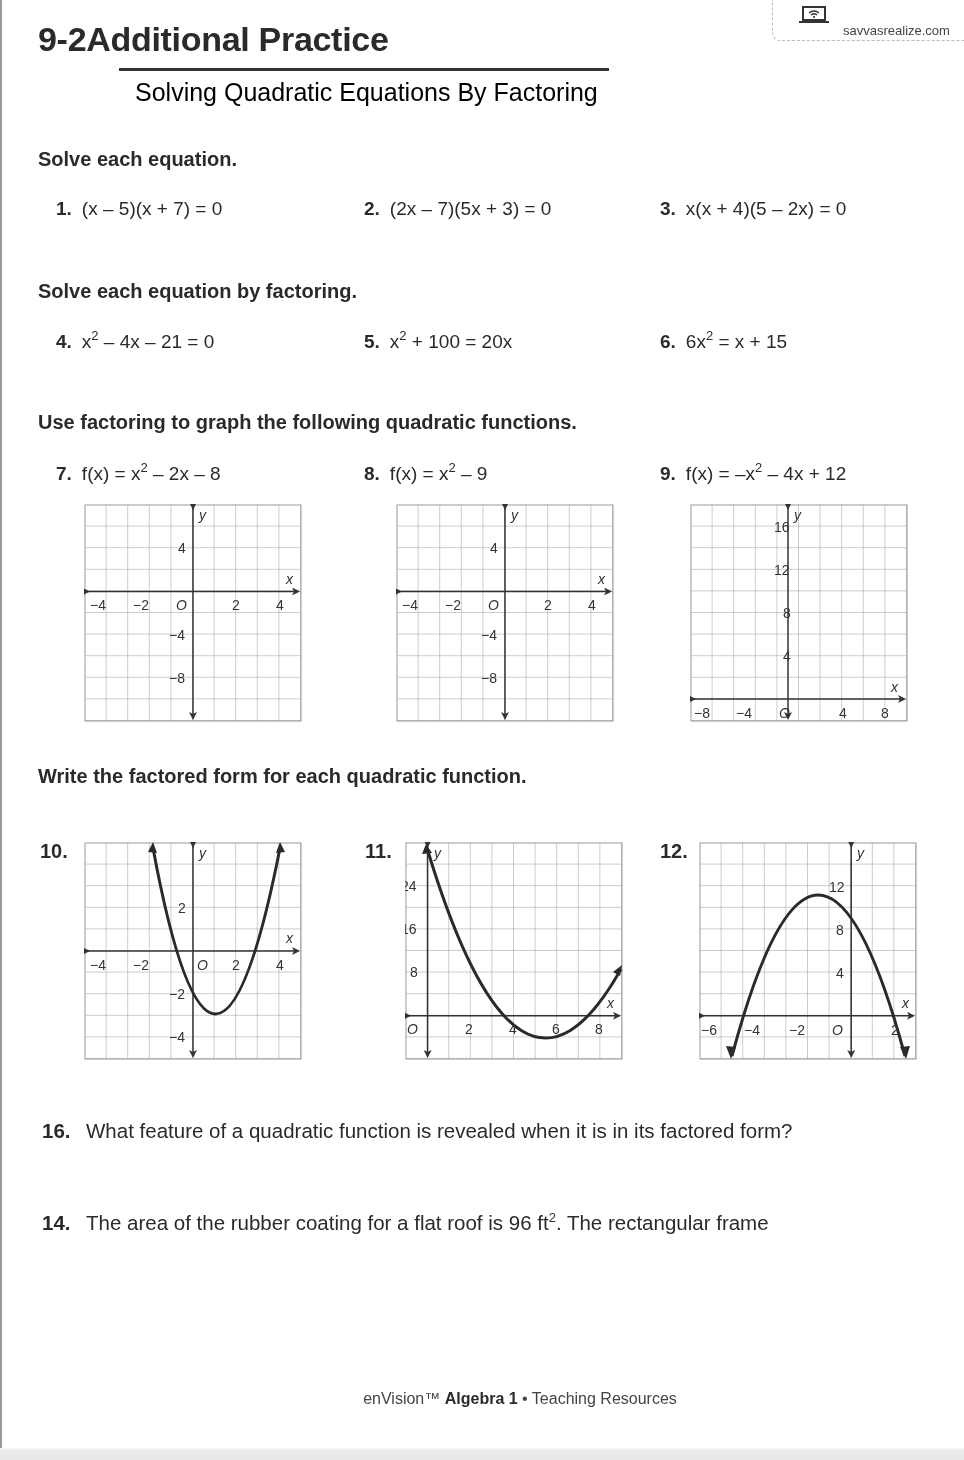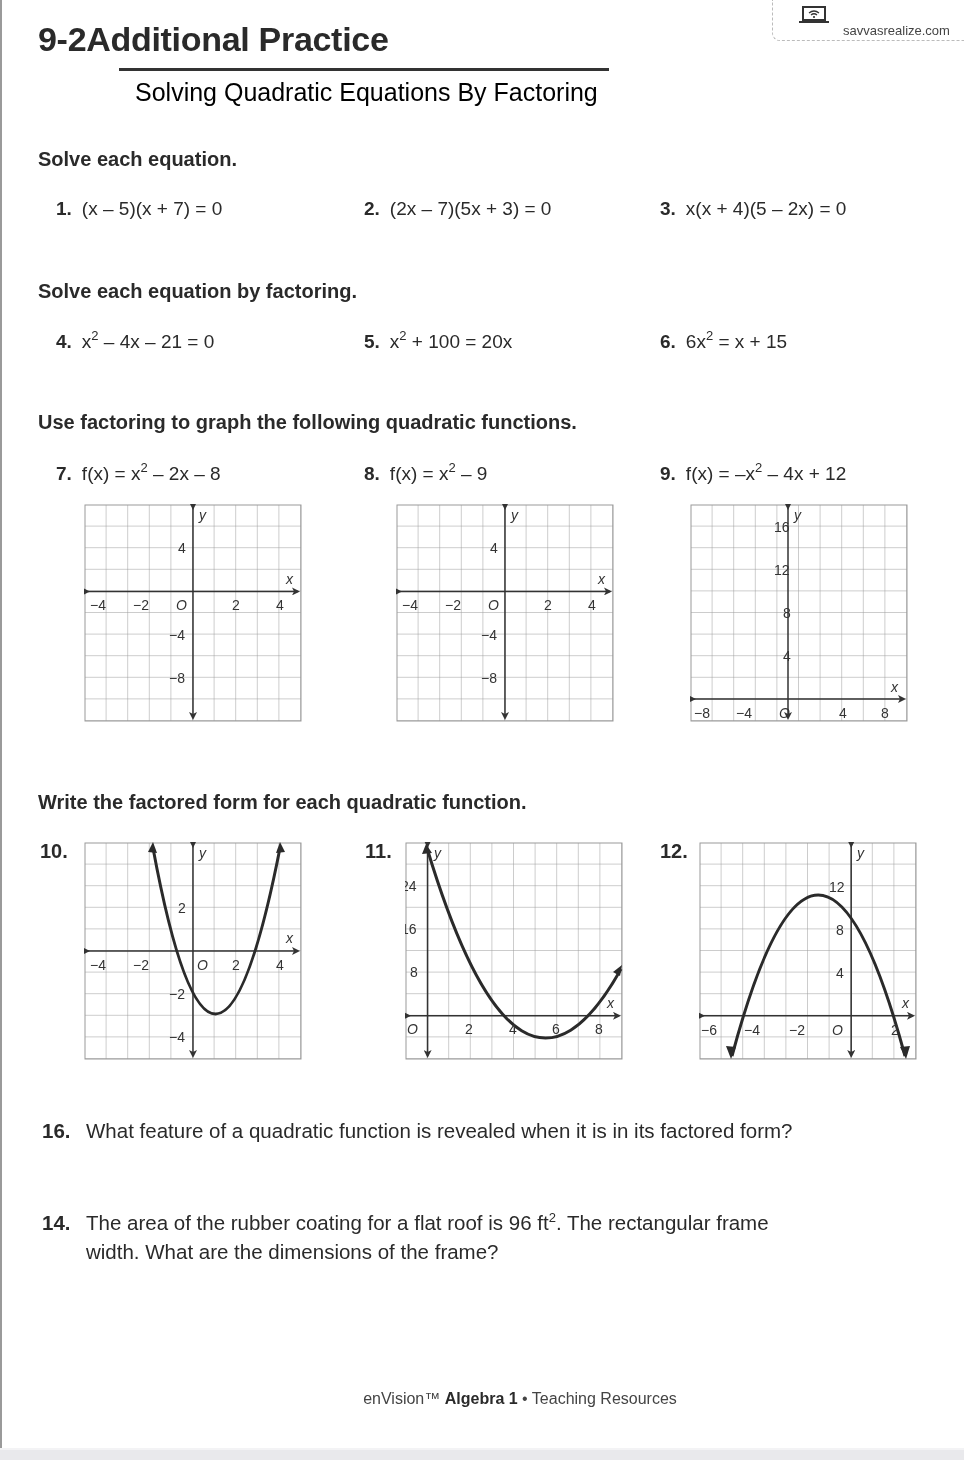--- a/index.html
+++ b/index.html
@@ -145,21 +145,21 @@
     <text x="46" y="214">−4</text>
     <text x="149" y="214">4</text>
     <text x="191" y="214">8</text>
     <text x="84" y="28">16</text>
     <text x="84" y="71">12</text>
     <text x="93" y="114">8</text>
     <text x="93" y="157">4</text>
   </svg>
 </div>
 
-<div class="section-head" style="top:791px">Write the factored form for each quadratic function.</div>
+<div class="section-head" style="top:765px">Write the factored form for each quadratic function.</div>
 
 <div class="gnum" style="left:40px;top:840px">10.</div>
 <div class="graph" style="left:84px;top:842px">
   <svg width="218" height="218" viewBox="0 0 218 218">
     <rect x="1" y="1" width="216" height="216" fill="url(#grid)" stroke="#9a9a9a"></rect>
     <line x1="4" y1="109" x2="214" y2="109" stroke="#333" stroke-width="1.5" marker-start="url(#arr)" marker-end="url(#arr)"></line>
     <line x1="109" y1="4" x2="109" y2="214" stroke="#333" stroke-width="1.5" marker-start="url(#arr)" marker-end="url(#arr)"></line>
     <path d="M69 6 Q130.6 338 196 6" fill="none" stroke="#2a2a2a" stroke-width="3"></path>
     <path d="M64 10 L69 0 L73 11 Z" fill="#2a2a2a"></path>
     <path d="M192 11 L196 0 L201 10 Z" fill="#2a2a2a"></path>
@@ -218,21 +218,20 @@
     <text x="137" y="93">8</text>
     <text x="137" y="136">4</text>
   </svg>
 </div>
 
 <div class="q" style="top:1116px">
   <span class="pnum">16.</span><span>What feature of a quadratic function is revealed when it is in its factored form?</span>
 </div>
 <div class="q" style="top:1203px">
   <span class="pnum">14.</span><span>The area of the rubber coating for a flat roof is 96 ft</span><sup>2</sup><span>. The rectangular frame</span>
-  <span class="indent">width. What are the dimensions of the frame?</span>
 </div>
 
 <div class="footer">
   <span>enVision™</span>
   <b>Algebra 1</b>
   <span>•</span>
   <span>Teaching Resources</span>
 </div>
 
 </body></html>

